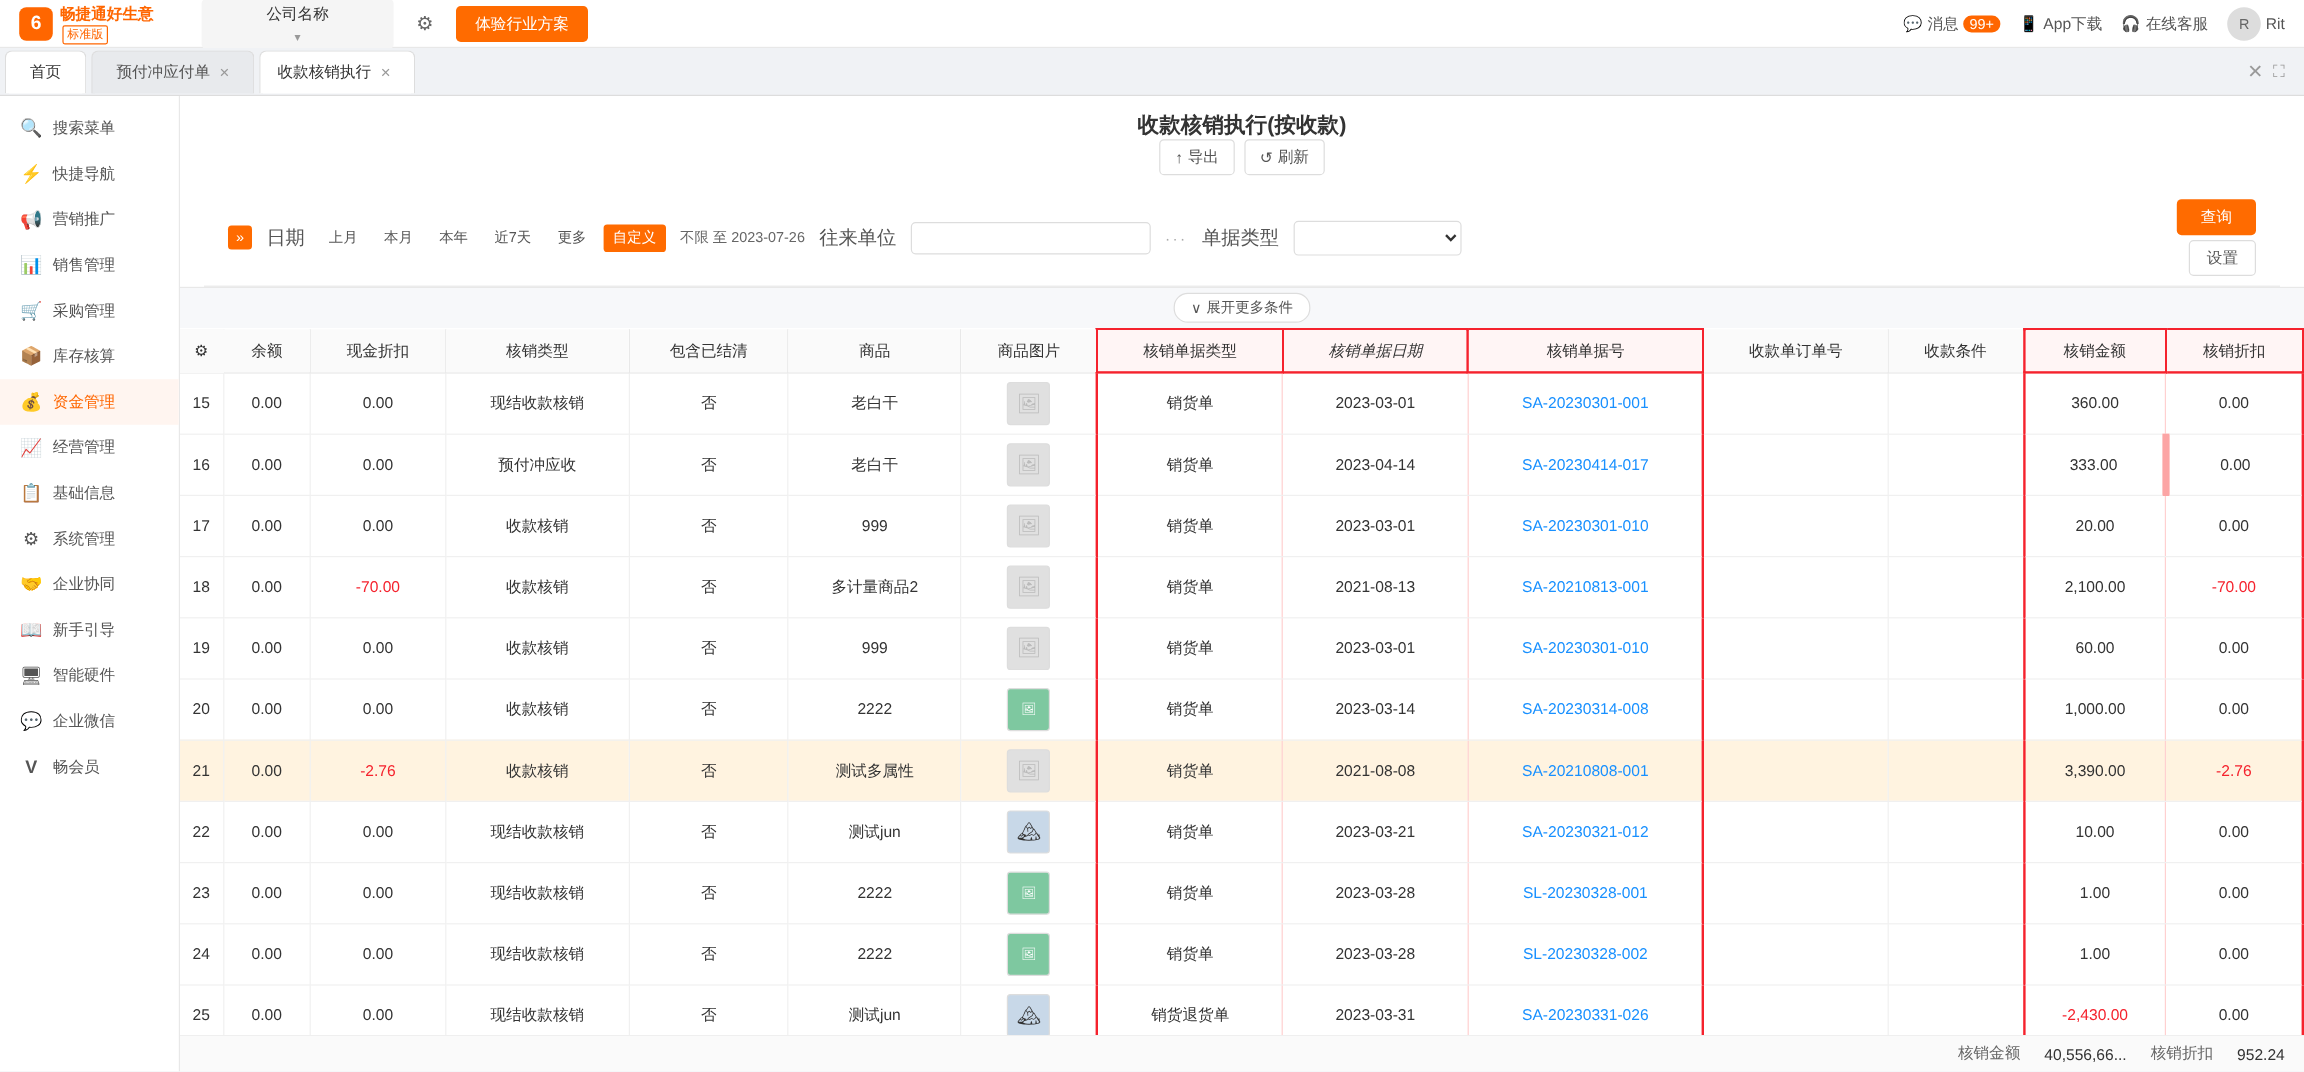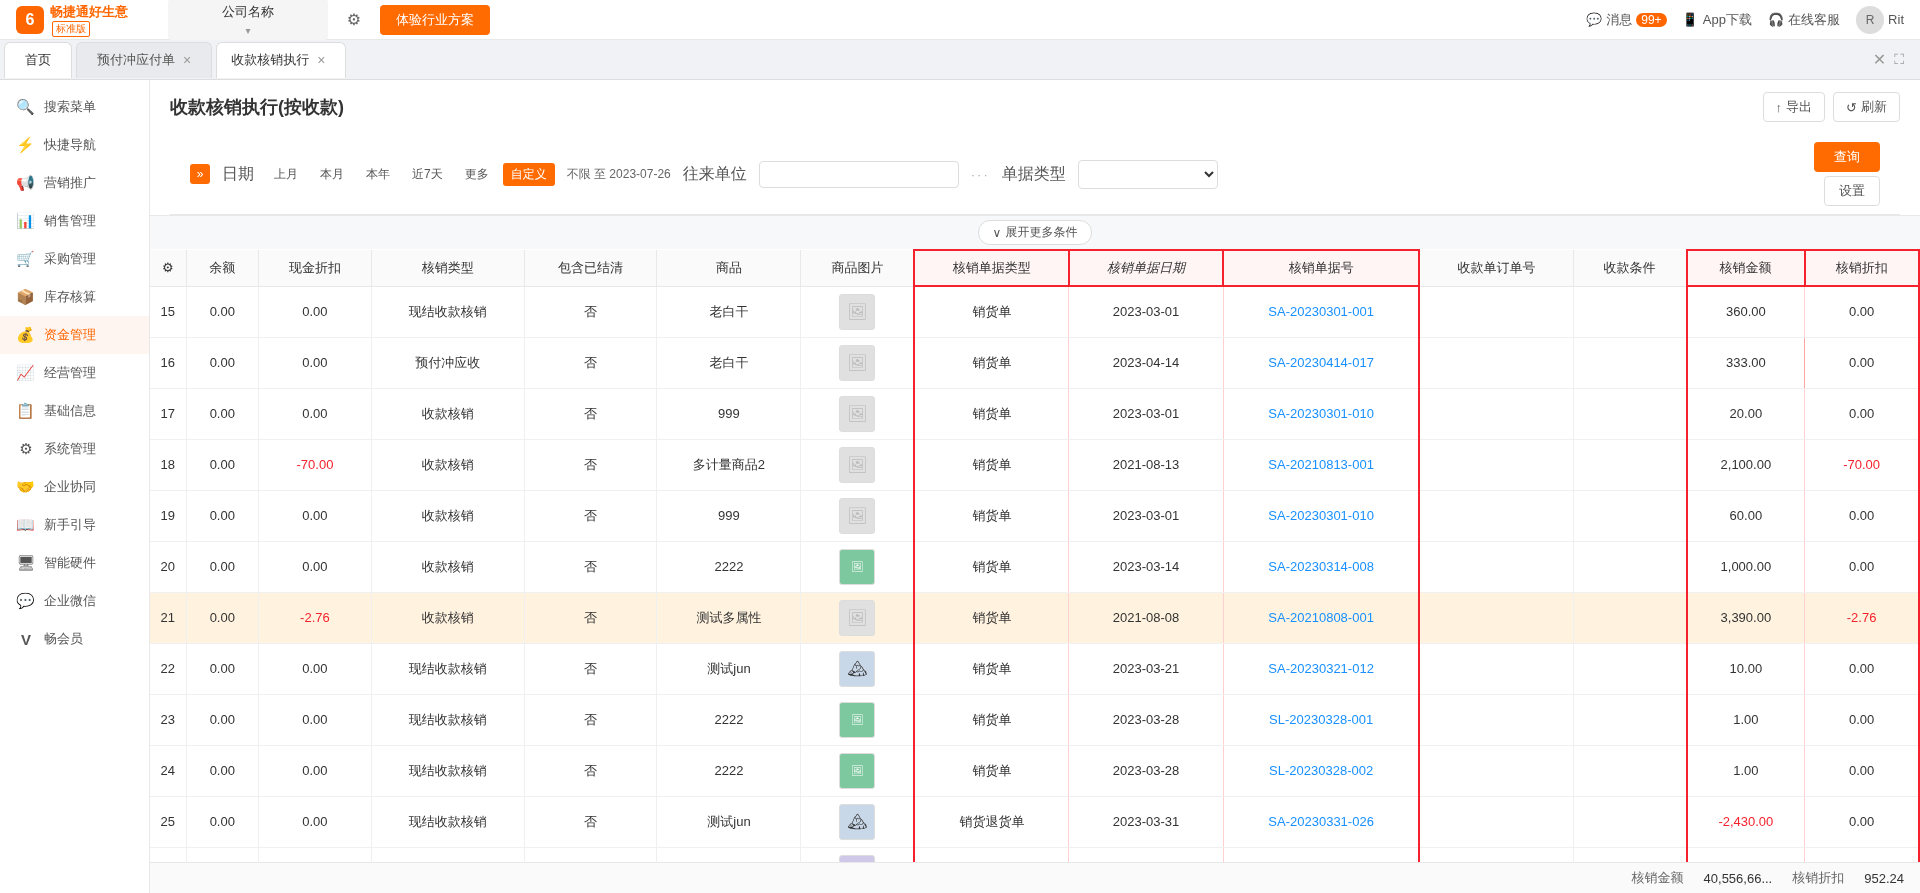--- a/index.html
+++ b/index.html
@@ -34,21 +34,21 @@
     .sidebar { width: 150px; background: #fff; border-right: 1px solid #e8e8e8; display: flex; flex-direction: column; padding-top: 8px; flex-shrink: 0; }
     .sidebar-item { display: flex; align-items: center; gap: 8px; padding: 10px 16px; cursor: pointer; font-size: 13px; color: #555; border-radius: 0; }
     .sidebar-item.active { background: #fff5f0; color: #f60; font-weight: 500; }
     .sidebar-icon { width: 20px; text-align: center; font-size: 15px; }
 
     
     .page-area { flex: 1; background: #f7f8fa; display: flex; flex-direction: column; overflow: hidden; }
 
     
     .page-header { background: #fff; padding: 12px 20px 0 20px; border-bottom: 1px solid #e8e8e8; }
-    .page-title-row { display: flex; align-items: center; justify-content: space-between; margin-bottom: 12px; }
+    .page-title-row { display: flex; align-items: center; justify-content: space-between; margin-bottom: 12px; flex-direction: column; }
     .page-title { font-size: 18px; font-weight: 600; color: #333; }
     .header-actions { display: flex; gap: 8px; }
     .header-btn { display: flex; align-items: center; gap: 4px; padding: 5px 12px; border: 1px solid #ddd; border-radius: 4px; cursor: pointer; font-size: 13px; color: #555; background: #fff; }
 
     
     .filter-bar { background: #fff; padding: 8px 20px; border-bottom: 1px solid #e8e8e8; display: flex; align-items: center; gap: 12px; flex-wrap: wrap; }
     .filter-label { font-size: 16px; color: #555; white-space: nowrap; }
     .filter-date-options { display: flex; gap: 6px; align-items: center; }
     .date-option { padding: 3px 8px; font-size: 12px; cursor: pointer; color: #555; border-radius: 3px; }
     .date-option.active { background: #ff6b00; color: #fff; border-radius: 3px; }
@@ -312,21 +312,21 @@
       <td>否</td>
       <td>老白干</td>
       <td>
                 <div style="width:36px;height:36px;background:#e0e0e0;border:1px solid #ddd;border-radius:3px;margin:0 auto;display:flex;align-items:center;justify-content:center;color:#bbb;font-size:16px;">🖼</div>
               </td>
       <td style="border-left:2px solid #f5222d;border-right:1px solid #ffd0d0;">销货单</td>
       <td style="border-left:1px solid #ffd0d0;border-right:1px solid #ffd0d0;">2023-04-14</td>
       <td style="border-left:1px solid #ffd0d0;border-right:2px solid #f5222d;"><a class="link-text">SA-20230414-017</a></td>
       <td></td>
       <td></td>
-      <td style="border-left:2px solid #f5222d;border-right:1px solid #fca5a5;">333.00</td>
+      <td style="border-left:2px solid #f5222d;border-right:6px solid #fca5a5;">333.00</td>
       <td style="border-left:1px solid #ffd0d0;border-right:2px solid #f5222d;">0.00</td>
     </tr>
             <tr>
       <td>17</td>
       <td>0.00</td>
       <td style="">0.00</td>
       <td>收款核销</td>
       <td>否</td>
       <td>999</td>
       <td>

